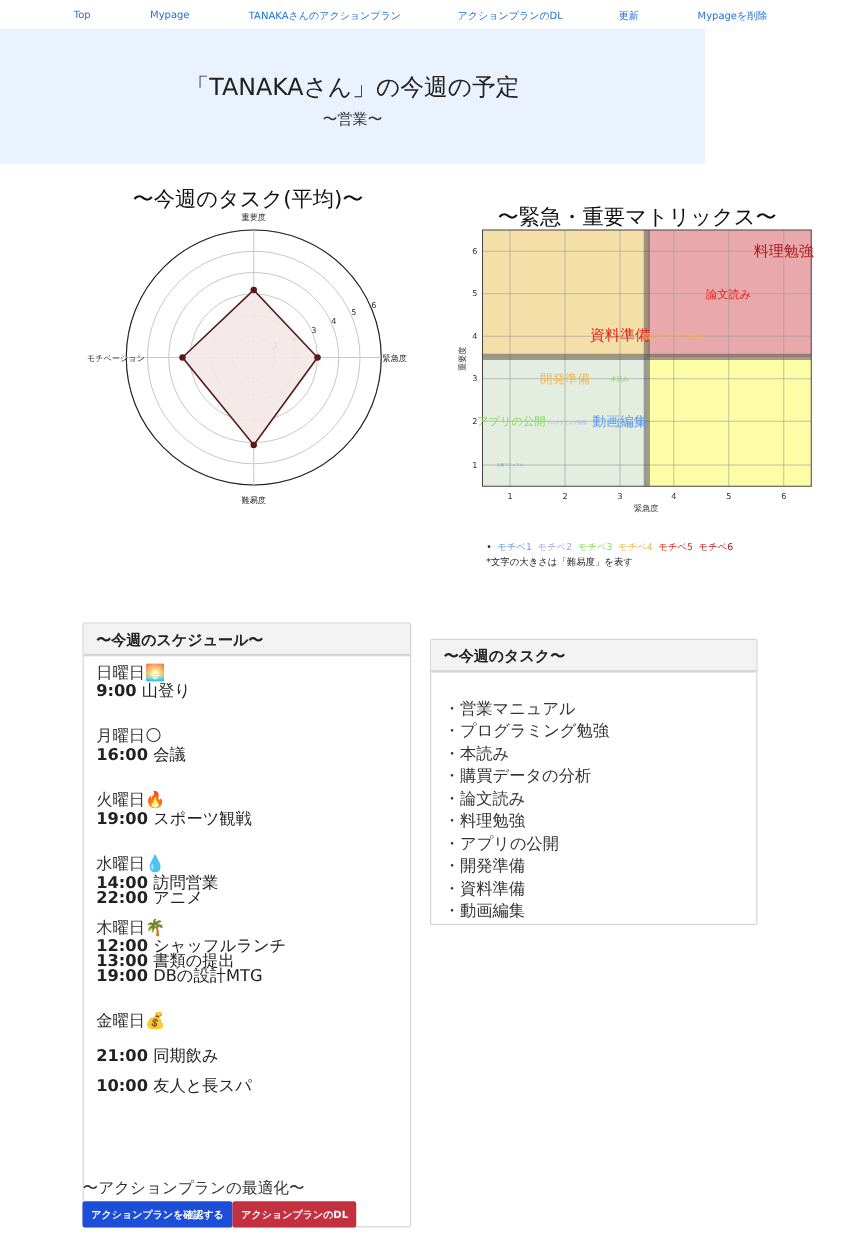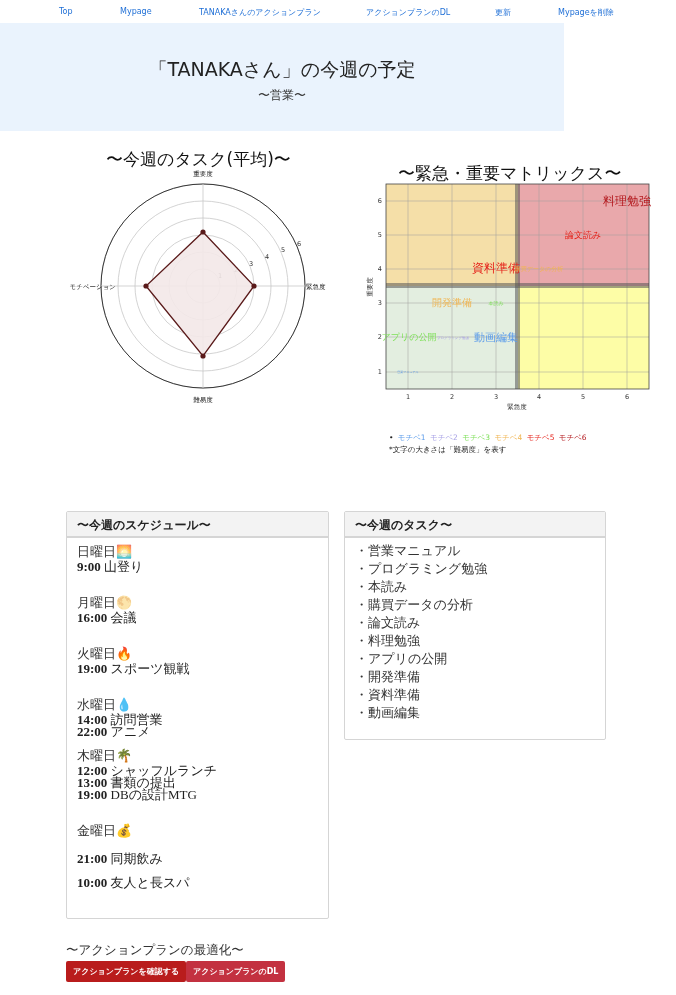--- a/index.html
+++ b/index.html
@@ -15,21 +15,21 @@
   .legend span { margin-right: 2px; }
   .card { position: absolute; border: 1px solid #d5d5d5; border-radius: 2px; background: #fff; }
   .card .hd { background: #f3f3f3; border-bottom: 2px solid #d5d5d5; font-weight: bold; font-size: 12px; padding: 5px 10px; height: 26px; }
   .card .bd { padding: 8px 10px; font-size: 13px; line-height: 12px; color: #222; }
   .day { margin-bottom: 12px; }
   .day .dname { margin-bottom: 3px; color: #333; }
   .day .ev b { font-weight: bold; }
   .task-li { height: 18px; line-height: 18px; color: #333; }
   .opt-title { position: absolute; left: 66px; top: 942px; font-size: 12.5px; color: #333; }
   .btn { position: absolute; top: 961px; height: 21px; font-size: 8px; color: #fff; border: none; border-radius: 2px; font-weight: bold; line-height: 21px; padding: 0 7px; font-family: "DejaVu Sans", sans-serif; }
-  .btn-green { left: 66px; background: #b91c1c; }
+  .btn-green { left: 66px; background: #1d4ed8; }
   .btn-red { left: 186px; background: #c33140; }
 </style>
 </head>
 <body>
 
 <div class="nav">
   <a href="#" style="left:59px">Top</a>
   <a href="#" style="left:120px">Mypage</a>
   <a href="#" style="left:199px">TANAKAさんのアクションプラン</a>
   <a href="#" style="left:366px">アクションプランのDL</a>
@@ -141,21 +141,21 @@
     <span style="color:#5b9bea">モチベ1</span>
     <span style="color:#a9a3e6">モチベ2</span>
     <span style="color:#7fe05a">モチベ3</span>
     <span style="color:#f0b552">モチベ4</span>
     <span style="color:#e5221a">モチベ5</span>
     <span style="color:#b3181d">モチベ6</span>
   </div>
   <div>*文字の大きさは「難易度」を表す</div>
 </div>
 
-<div class="card" style="left:66px; top:511px; width:263px; height:408px;font-family:Liberation Serif, serif;">
+<div class="card" style="left:66px; top:498px; width:263px; height:484px;">
   <div class="hd">〜今週のスケジュール〜</div>
   <div class="bd">
     <div class="day">
       <div class="dname"><span>日曜日</span><span>🌅</span></div>
       <div class="ev"><b>9:00</b> <span>山登り</span></div>
     </div>
     <div class="day" style="margin-top:24px">
       <div class="dname"><span>月曜日</span><span>🌕</span></div>
       <div class="ev"><b>16:00</b> <span>会議</span></div>
     </div>
@@ -179,21 +179,21 @@
       <div class="ev"><b>21:00</b> <span>同期飲み</span></div>
     </div>
     <div class="day" style="margin-top:6px">
       <div class="ev"><b>10:00</b> <span>友人と長スパ</span></div>
     </div>
   </div>
 </div>
 
 <div class="card" style="left:344px; top:511px; width:262px; height:229px;">
   <div class="hd">〜今週のタスク〜</div>
-  <div class="bd" style="padding-top:4px">
+  <div class="bd" style="padding-top:21px">
     <div class="task-li">・<span>営業マニュアル</span></div>
     <div class="task-li">・<span>プログラミング勉強</span></div>
     <div class="task-li">・<span>本読み</span></div>
     <div class="task-li">・<span>購買データの分析</span></div>
     <div class="task-li">・<span>論文読み</span></div>
     <div class="task-li">・<span>料理勉強</span></div>
     <div class="task-li">・<span>アプリの公開</span></div>
     <div class="task-li">・<span>開発準備</span></div>
     <div class="task-li">・<span>資料準備</span></div>
     <div class="task-li">・<span>動画編集</span></div>

